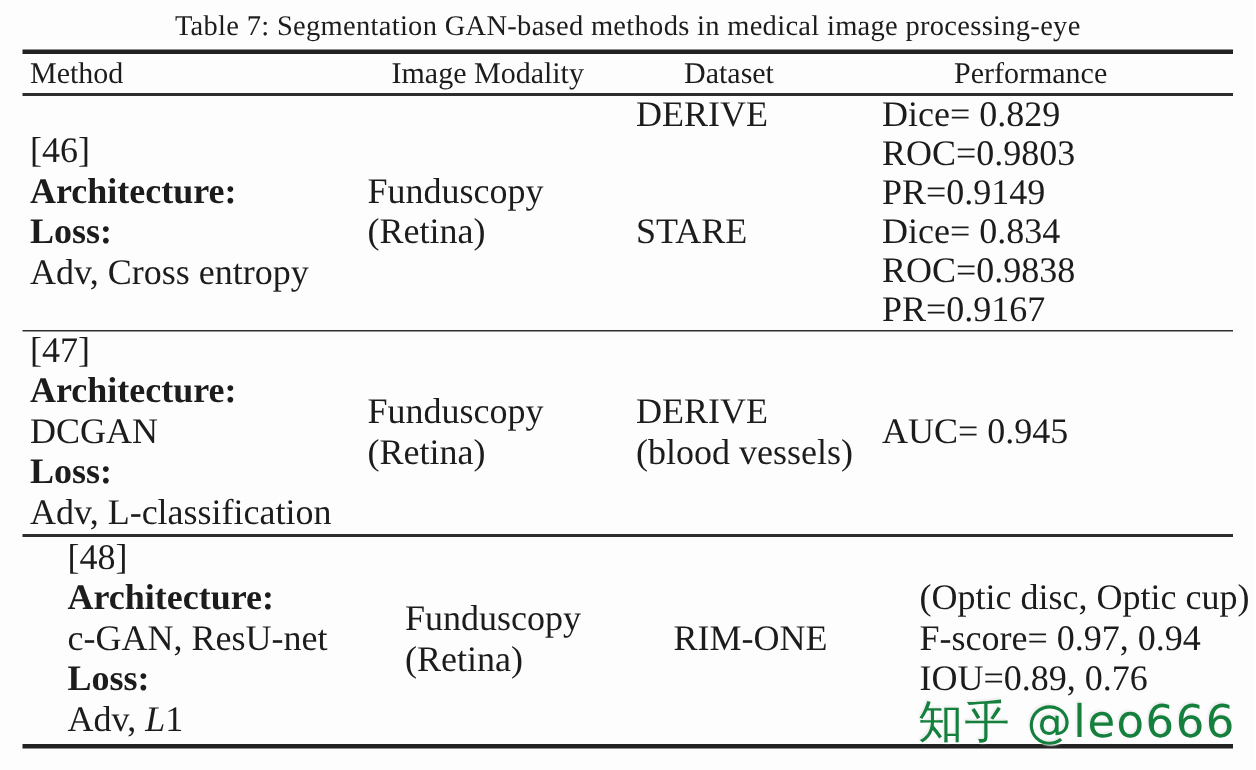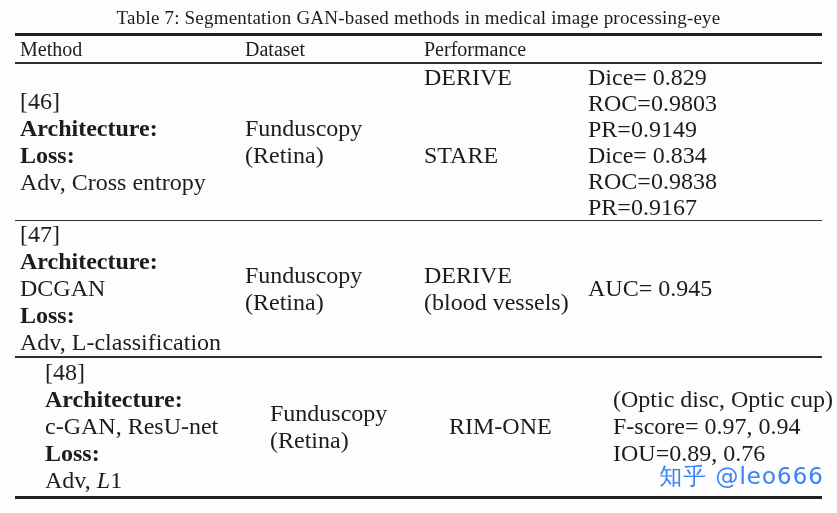--- a/index.html
+++ b/index.html
@@ -9,53 +9,54 @@
     font-family:"Liberation Serif","DejaVu Serif",serif;
   }
   .caption {
     position:absolute; top:7px; left:0; right:0;
     text-align:center; font-size:19px; letter-spacing:0.2px;
   }
   .tbl { position:absolute; left:15px; top:33px; width:807px; }
   .rule { height:1.5px; background:#2e2e2e; }
   .rule.thick { height:3px; background:#222222; }
   .grid { display:grid; grid-template-columns:230px 179px 164px 234px; }
-  .hdr-row { height:26px; }
+  .hdr-row { height:26px;gap:16px; }
   .hcell { font-size:20px; display:flex; align-items:center; }
   .pad { padding-left:5px; }
   .cell { font-size:24px; }
   .r1 { height:156px; }
   .r2 { height:135px; }
   .r3 { height:138px;margin-left:25px; }
   .vcenter { display:flex; flex-direction:column; justify-content:center; }
   .vcenter .ln { line-height:27px; height:27px; white-space:nowrap; }
   .slots { display:flex; flex-direction:column; }
   .slots .slot { height:26px; line-height:26px; white-space:nowrap; }
   .b { font-weight:bold; }
   .it { font-style:italic; }
   .watermark {
     position:absolute; top:461px; right:13px;
-    font-size:23px; color:#3b82f6; letter-spacing:1px;
+    font-size:30px; color:#15803d; letter-spacing:1px;
     font-family:"DejaVu Sans","Liberation Sans",sans-serif;
     text-shadow:1px 1px 1px #ffffff, -1px -1px 1px #efefef;
   }
 </style>
 </head>
 <body>
 
 <div class="page">
 
   <div class="caption">Table 7: Segmentation GAN-based methods in medical image processing-eye</div>
 
   <div class="tbl">
 
     <div class="rule thick"></div>
 
     <div class="grid hdr-row">
       <div class="hcell pad">Method</div>
+      <div class="hcell">Image Modality</div>
       <div class="hcell">Dataset</div>
       <div class="hcell">Performance</div>
     </div>
 
     <div class="rule"></div>
 
     <div class="grid r1">
       <div class="cell vcenter pad">
         <div class="ln">[46]</div>
         <div class="ln b">Architecture:</div>

